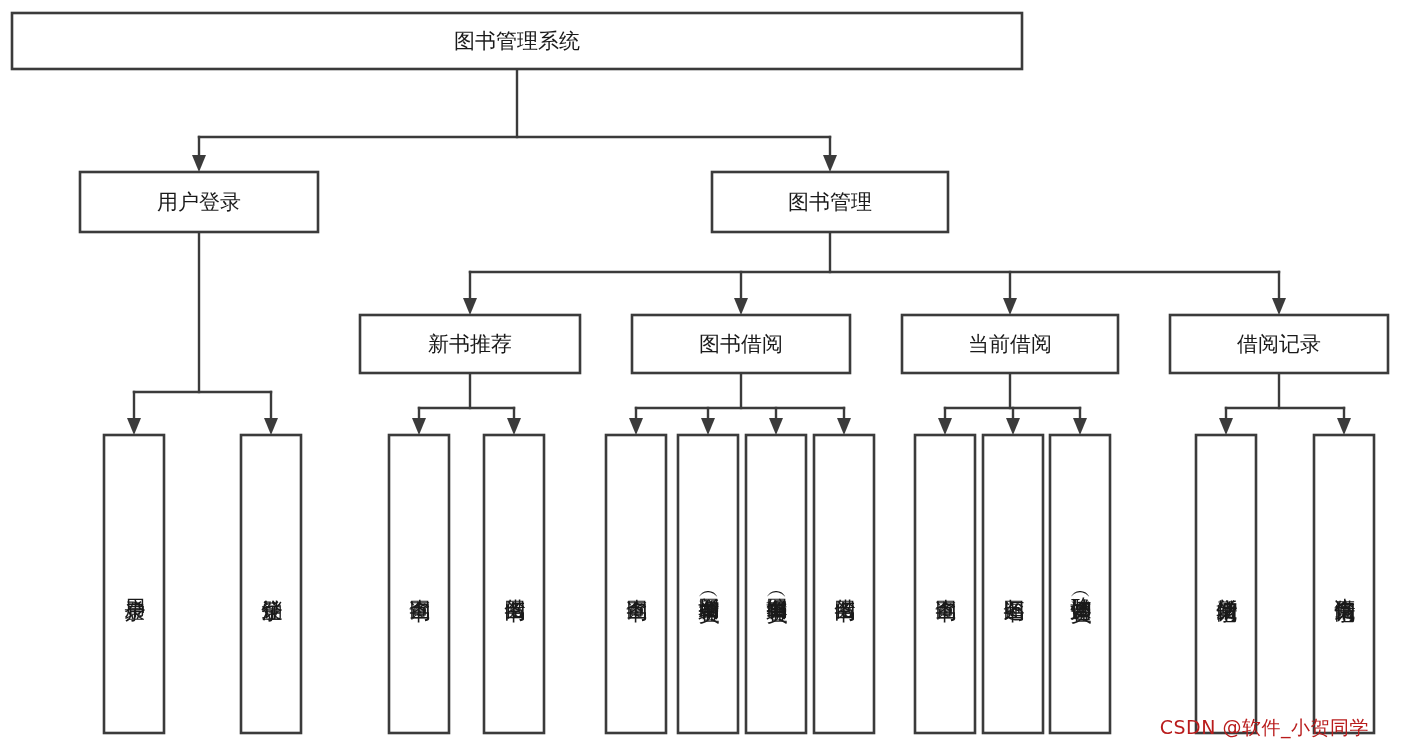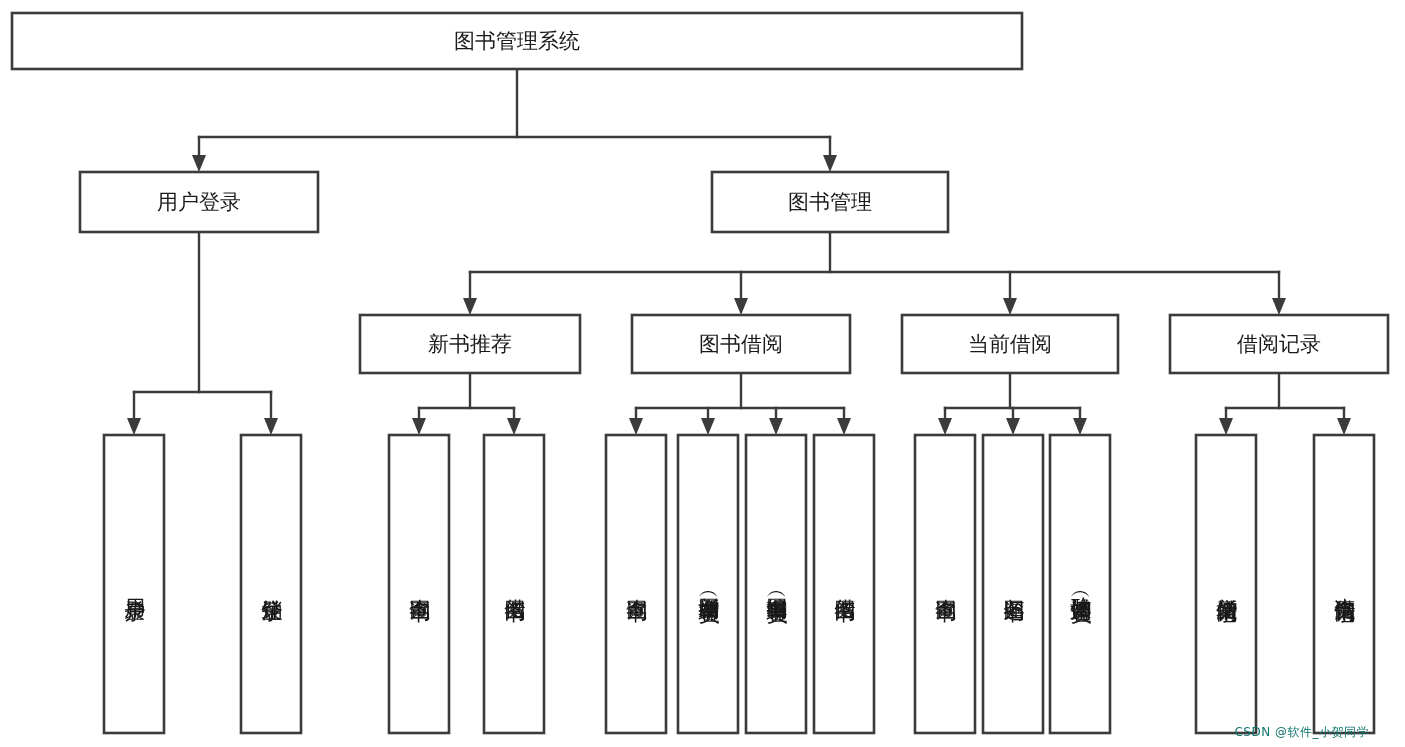--- a/index.html
+++ b/index.html
@@ -62,22 +62,22 @@
     justify-content: center;
     text-align: center;
     white-space: nowrap;
     pointer-events: none;
   }
   .watermark {
     position: absolute;
     right: 12px;
     bottom: 6px;
     font-family: "DejaVu Sans", "Liberation Sans", sans-serif;
-    font-size: 12px;
-    color: #0f766e;
+    font-size: 19px;
+    color: #b91c1c;
     white-space: nowrap;
     letter-spacing: 0.5px;
   }
 </style>
 </head>
 <body>
 
 <div id="diagram-root">
 
   <svg class="flow" viewBox="0 0 1405 747" xmlns="http://www.w3.org/2000/svg">

